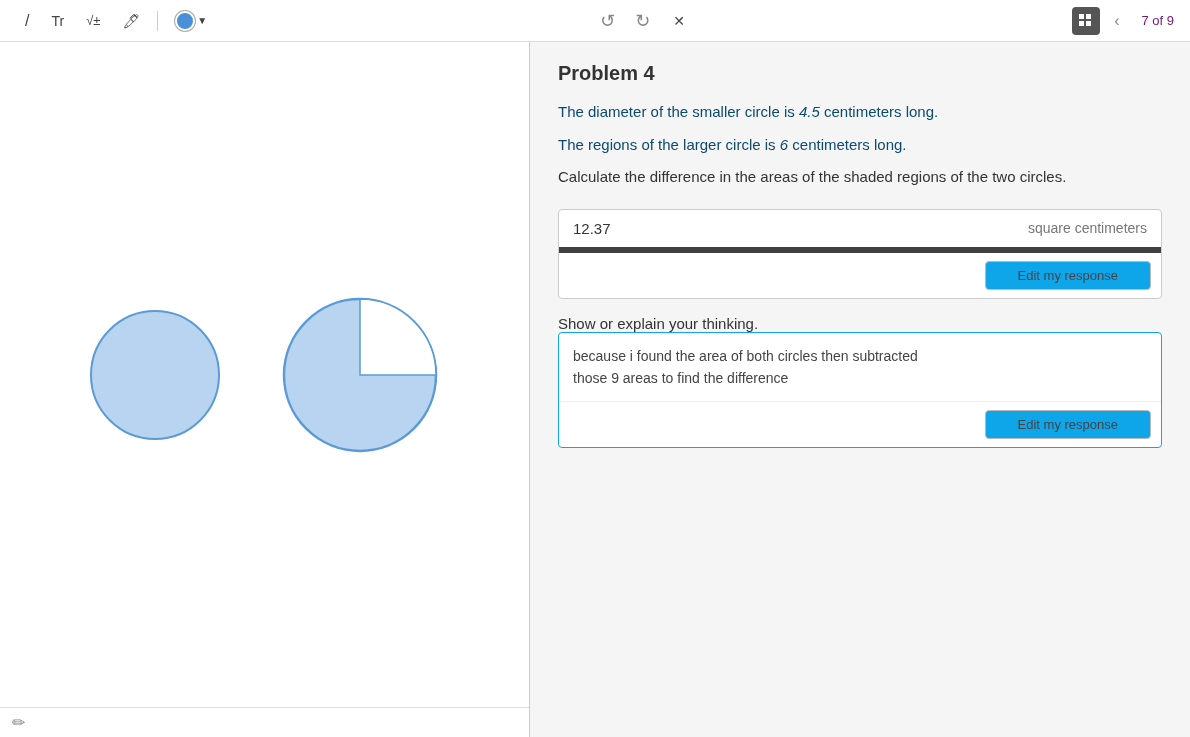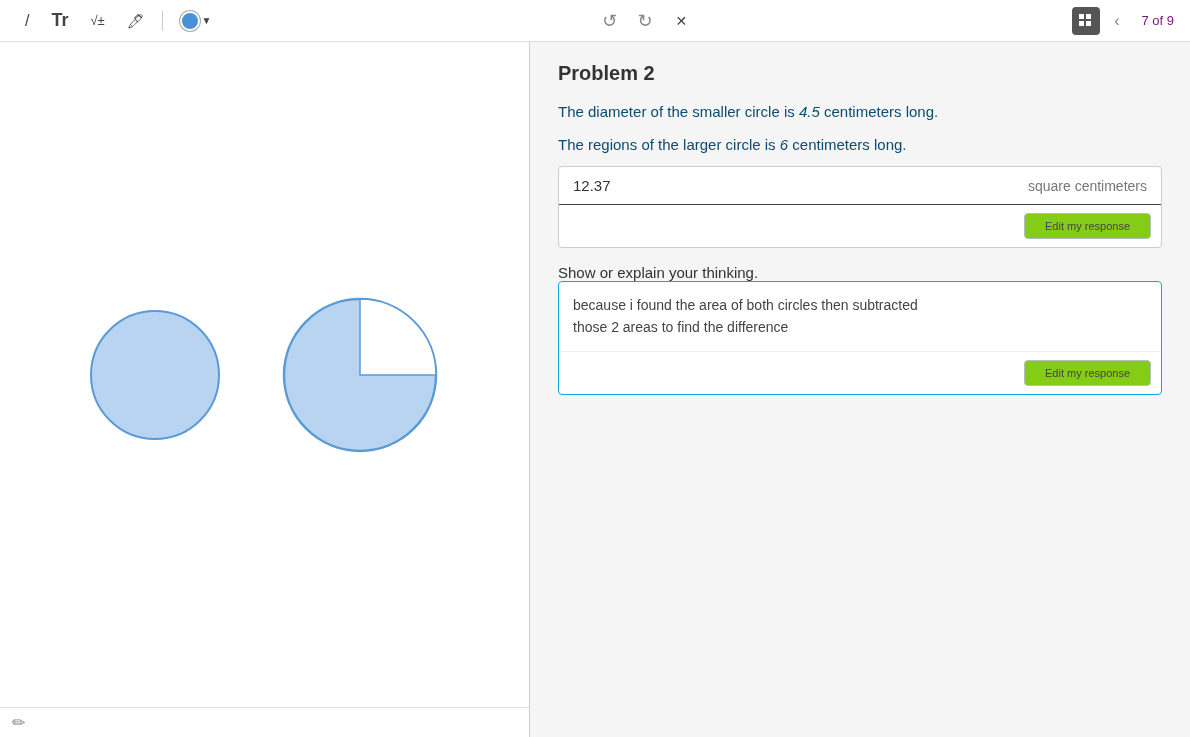--- a/index.html
+++ b/index.html
@@ -179,46 +179,46 @@
       background: #fff;
       border: 1px solid #ccc;
       border-radius: 4px;
       margin-bottom: 16px;
     }
 
     .answer-row {
       display: flex;
       align-items: center;
       padding: 10px 14px;
-      border-bottom: 1px solid #404040;
+      border-bottom: 6px solid #404040;
       gap: 37px;
     }
     .answer-value {
       flex: 1;
       font-size: 15px;
       color: #333;
     }
     .answer-unit {
       font-size: 14px;
       color: #777;
       text-align: left;
     }
 
     .answer-btn-row {
       display: flex;
       justify-content: flex-end;
       padding: 8px 10px;
     }
 
     .edit-btn {
-      background: #84cc16;
+      background: #0ea5e9;
       border: 1px solid #bbb;
       border-radius: 4px;
-      padding: 6px 20px;
-      font-size: 11px;
+      padding: 6px 32px;
+      font-size: 13px;
       color: #444;
       cursor: pointer;
     }
 
     
     .show-thinking-label {
       font-size: 15px;
       color: #333;
       font-weight: 400;
     }
@@ -262,21 +262,21 @@
   </style>
 </head>
 <body>
 
 <div class="top-bar">
   <div class="top-bar-left">
     <button class="tool-btn">
       <span style="font-size:16px;">/</span>
     </button>
     <button class="tool-btn">
-      <span style="font-size:18px; font-weight:bold;">Tr</span>
+      <span style="font-size:14px; font-weight:normal;">Tr</span>
     </button>
     <button class="tool-btn">
       <span style="font-size:13px;">√±</span>
     </button>
     <button class="tool-btn">
       <span style="font-size:14px;">🖊</span>
     </button>
     <div class="toolbar-separator"></div>
     <button class="tool-btn" style="align-items:center; gap:2px;">
       <span>
@@ -325,51 +325,52 @@
       </div>
     </div>
 
     <div class="drawing-footer">
       <span class="pencil-icon">✏</span>
     </div>
   </div>
 
   <div class="right-panel">
 
-    <h2 class="problem-title">Problem 2</h2>
+    <h2 class="problem-title">Problem 4</h2>
 
     <p class="problem-text">
       <span>The diameter of the smaller circle is</span>
       <span class="number"> <span>4.5</span> </span>
       <span>centimeters long.</span>
     </p>
 
     <p class="problem-text">
       <span>The regions of the larger circle is</span>
       <span class="number"> <span>6</span> </span>
       <span>centimeters long.</span>
     </p>
 
+    <p class="problem-text-long">Calculate the difference in the areas of the shaded regions of the two circles.</p>
 
     <div class="answer-box">
       <div class="answer-row">
         <span class="answer-value">12.37</span>
         <span class="answer-unit">square centimeters</span>
       </div>
       <div class="answer-btn-row">
         <button class="edit-btn">Edit my response</button>
       </div>
     </div>
 
     <p class="show-thinking-label">Show or explain your thinking.</p>
 
     <div class="thinking-box">
       <div class="thinking-text">
         <div>because i found the area of both circles then subtracted</div>
-        <div>those 2 areas to find the difference</div>
+        <div>those 9 areas to find the difference</div>
       </div>
       <div class="thinking-btn-row">
         <button class="edit-btn">Edit my response</button>
       </div>
     </div>
 
   </div>
 </div>
 
 </body></html>

